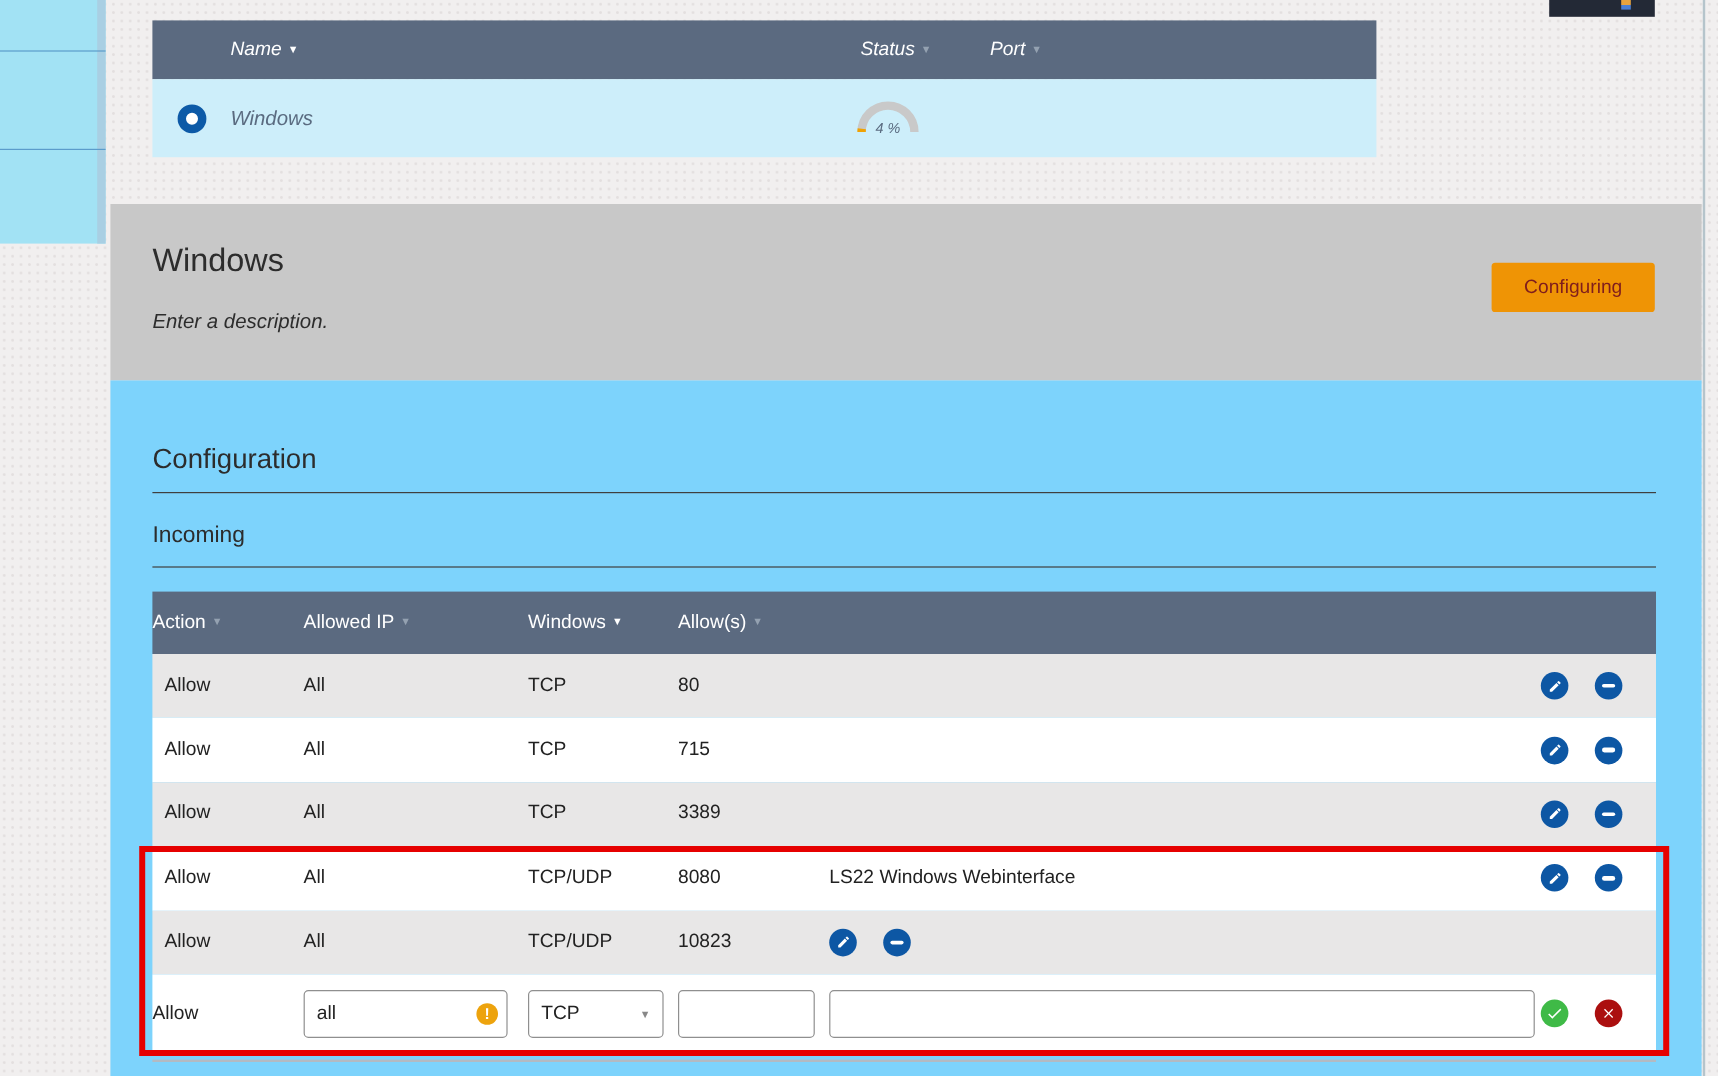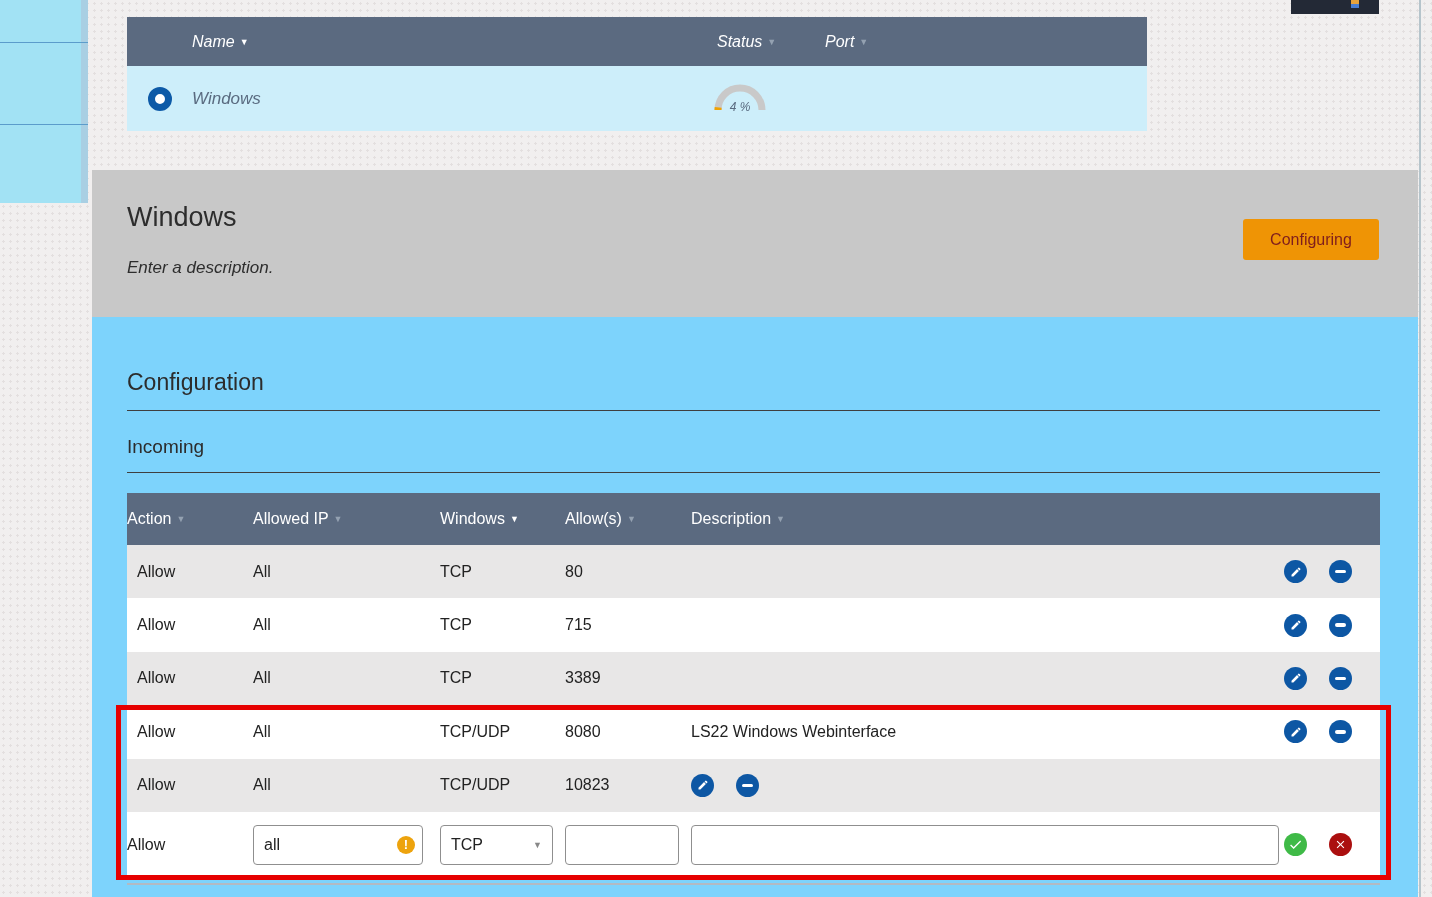--- a/index.html
+++ b/index.html
@@ -148,23 +148,20 @@
       </div>
       <div>
         <span>Allowed IP</span><span class="caret unsorted">▼</span>
       </div>
       <div>
         <span>Windows</span><span class="caret sorted">▼</span>
       </div>
       <div>
         <span>Allow(s)</span><span class="caret unsorted">▼</span>
       </div>
-      <div>
-        <span>Description</span><span class="caret unsorted">▼</span>
-      </div>
       <div></div>
     </div>
 
     <div id="cfg-rows">
   <div class="cfg-grid cfg-row alt">
     <div class="c1">Allow</div>
     <div>All</div>
     <div>TCP</div>
     <div>80</div>
     <div></div>

